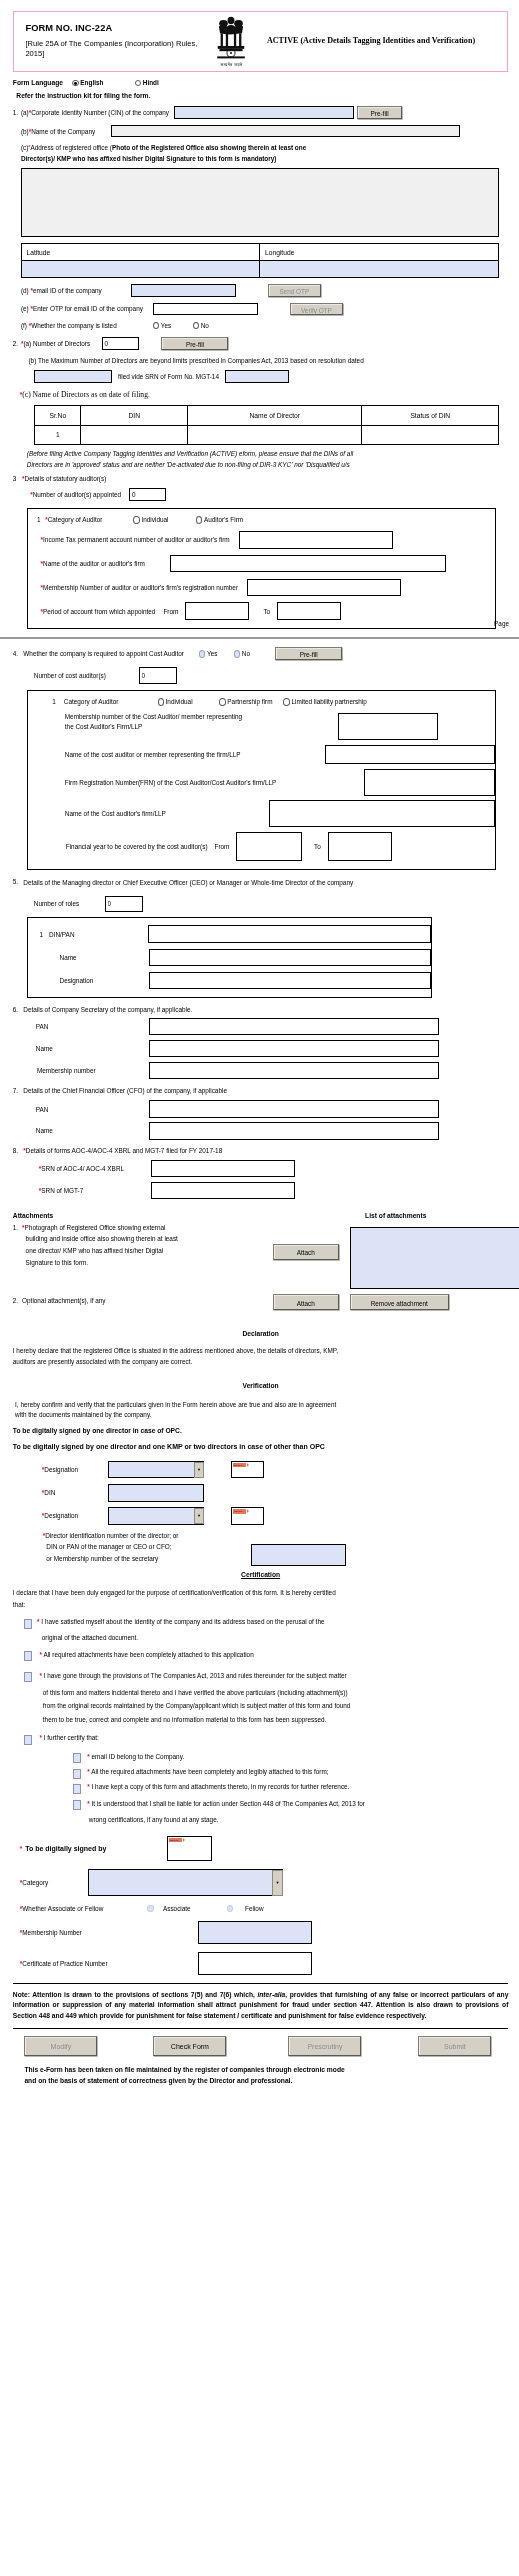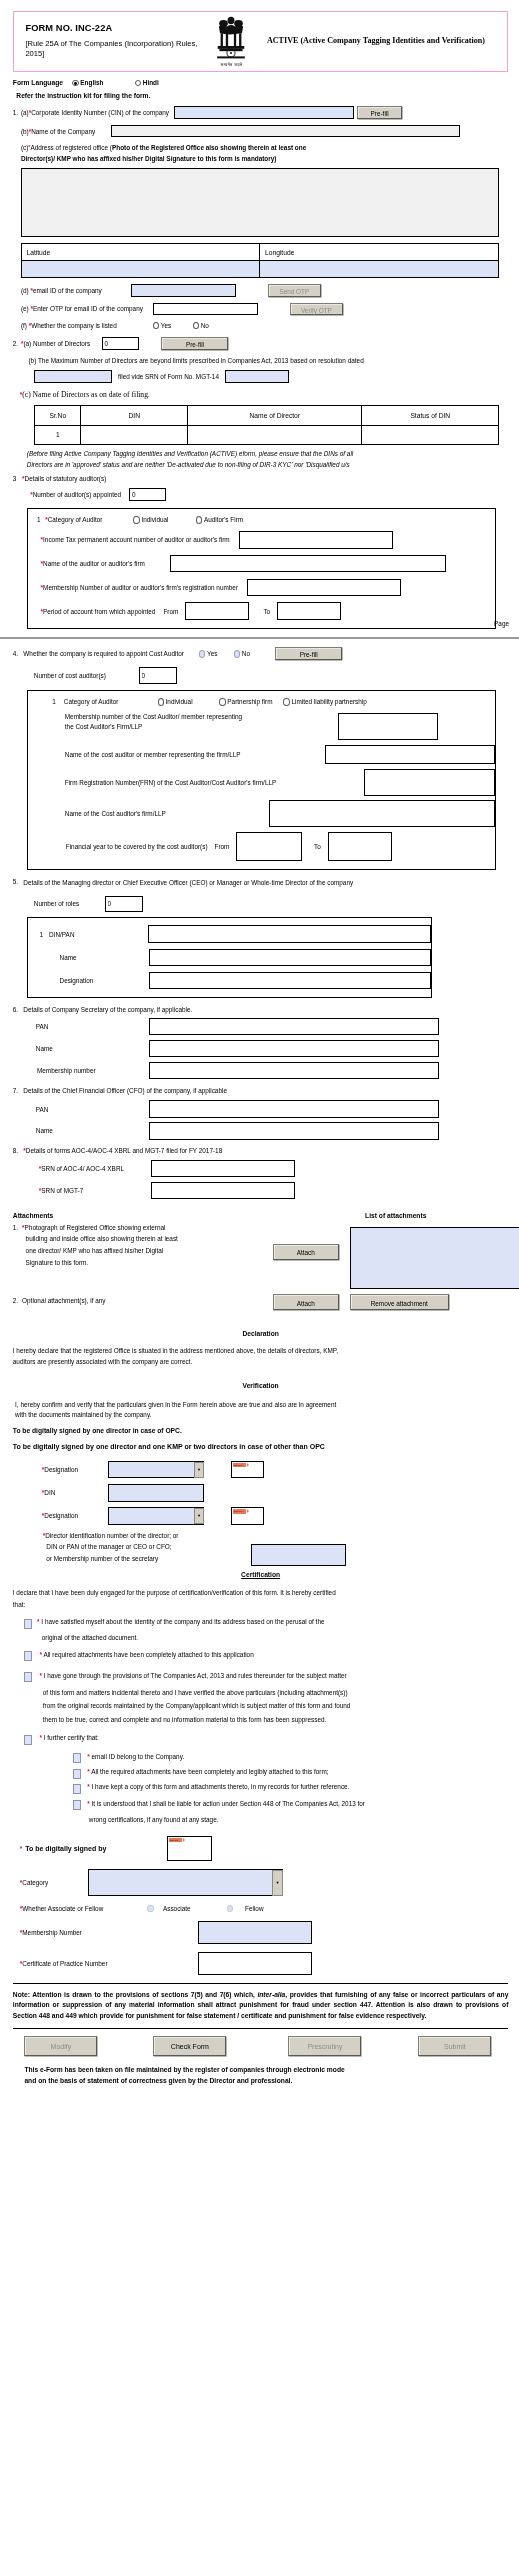--- a/index.html
+++ b/index.html
@@ -146,21 +146,21 @@
           <rect x="45" y="30" width="4" height="22"></rect>
           <rect x="8" y="52" width="46" height="5"></rect>
           <rect x="11" y="57" width="40" height="4"></rect>
           <circle cx="31" cy="64" r="7" fill="none" stroke="#111" stroke-width="1.6"></circle>
           <circle cx="31" cy="64" r="1.8"></circle>
           <rect x="7" y="70" width="48" height="3.5"></rect>
         </g>
       </svg>
       <div class="emblem-motto">सत्यमेव जयते</div>
     </div>
-    <div class="hdr-right">ACTIVE (Active Company Tagging Identities and Verification)</div>
+    <div class="hdr-right">ACTIVE (Active Details Tagging Identities and Verification)</div>
   </div>
 
   <div class="sec" style="margin-top:7px;">
     <div class="row">
       <span class="bold" style="font-size:6.7px;">Form Language</span>
       <span class="radio" style="margin-left:9.3px;">
         <span class="rdot sel"></span>
         <span class="bold">English</span>
       </span>
       <span class="radio" style="margin-left:29px;">

